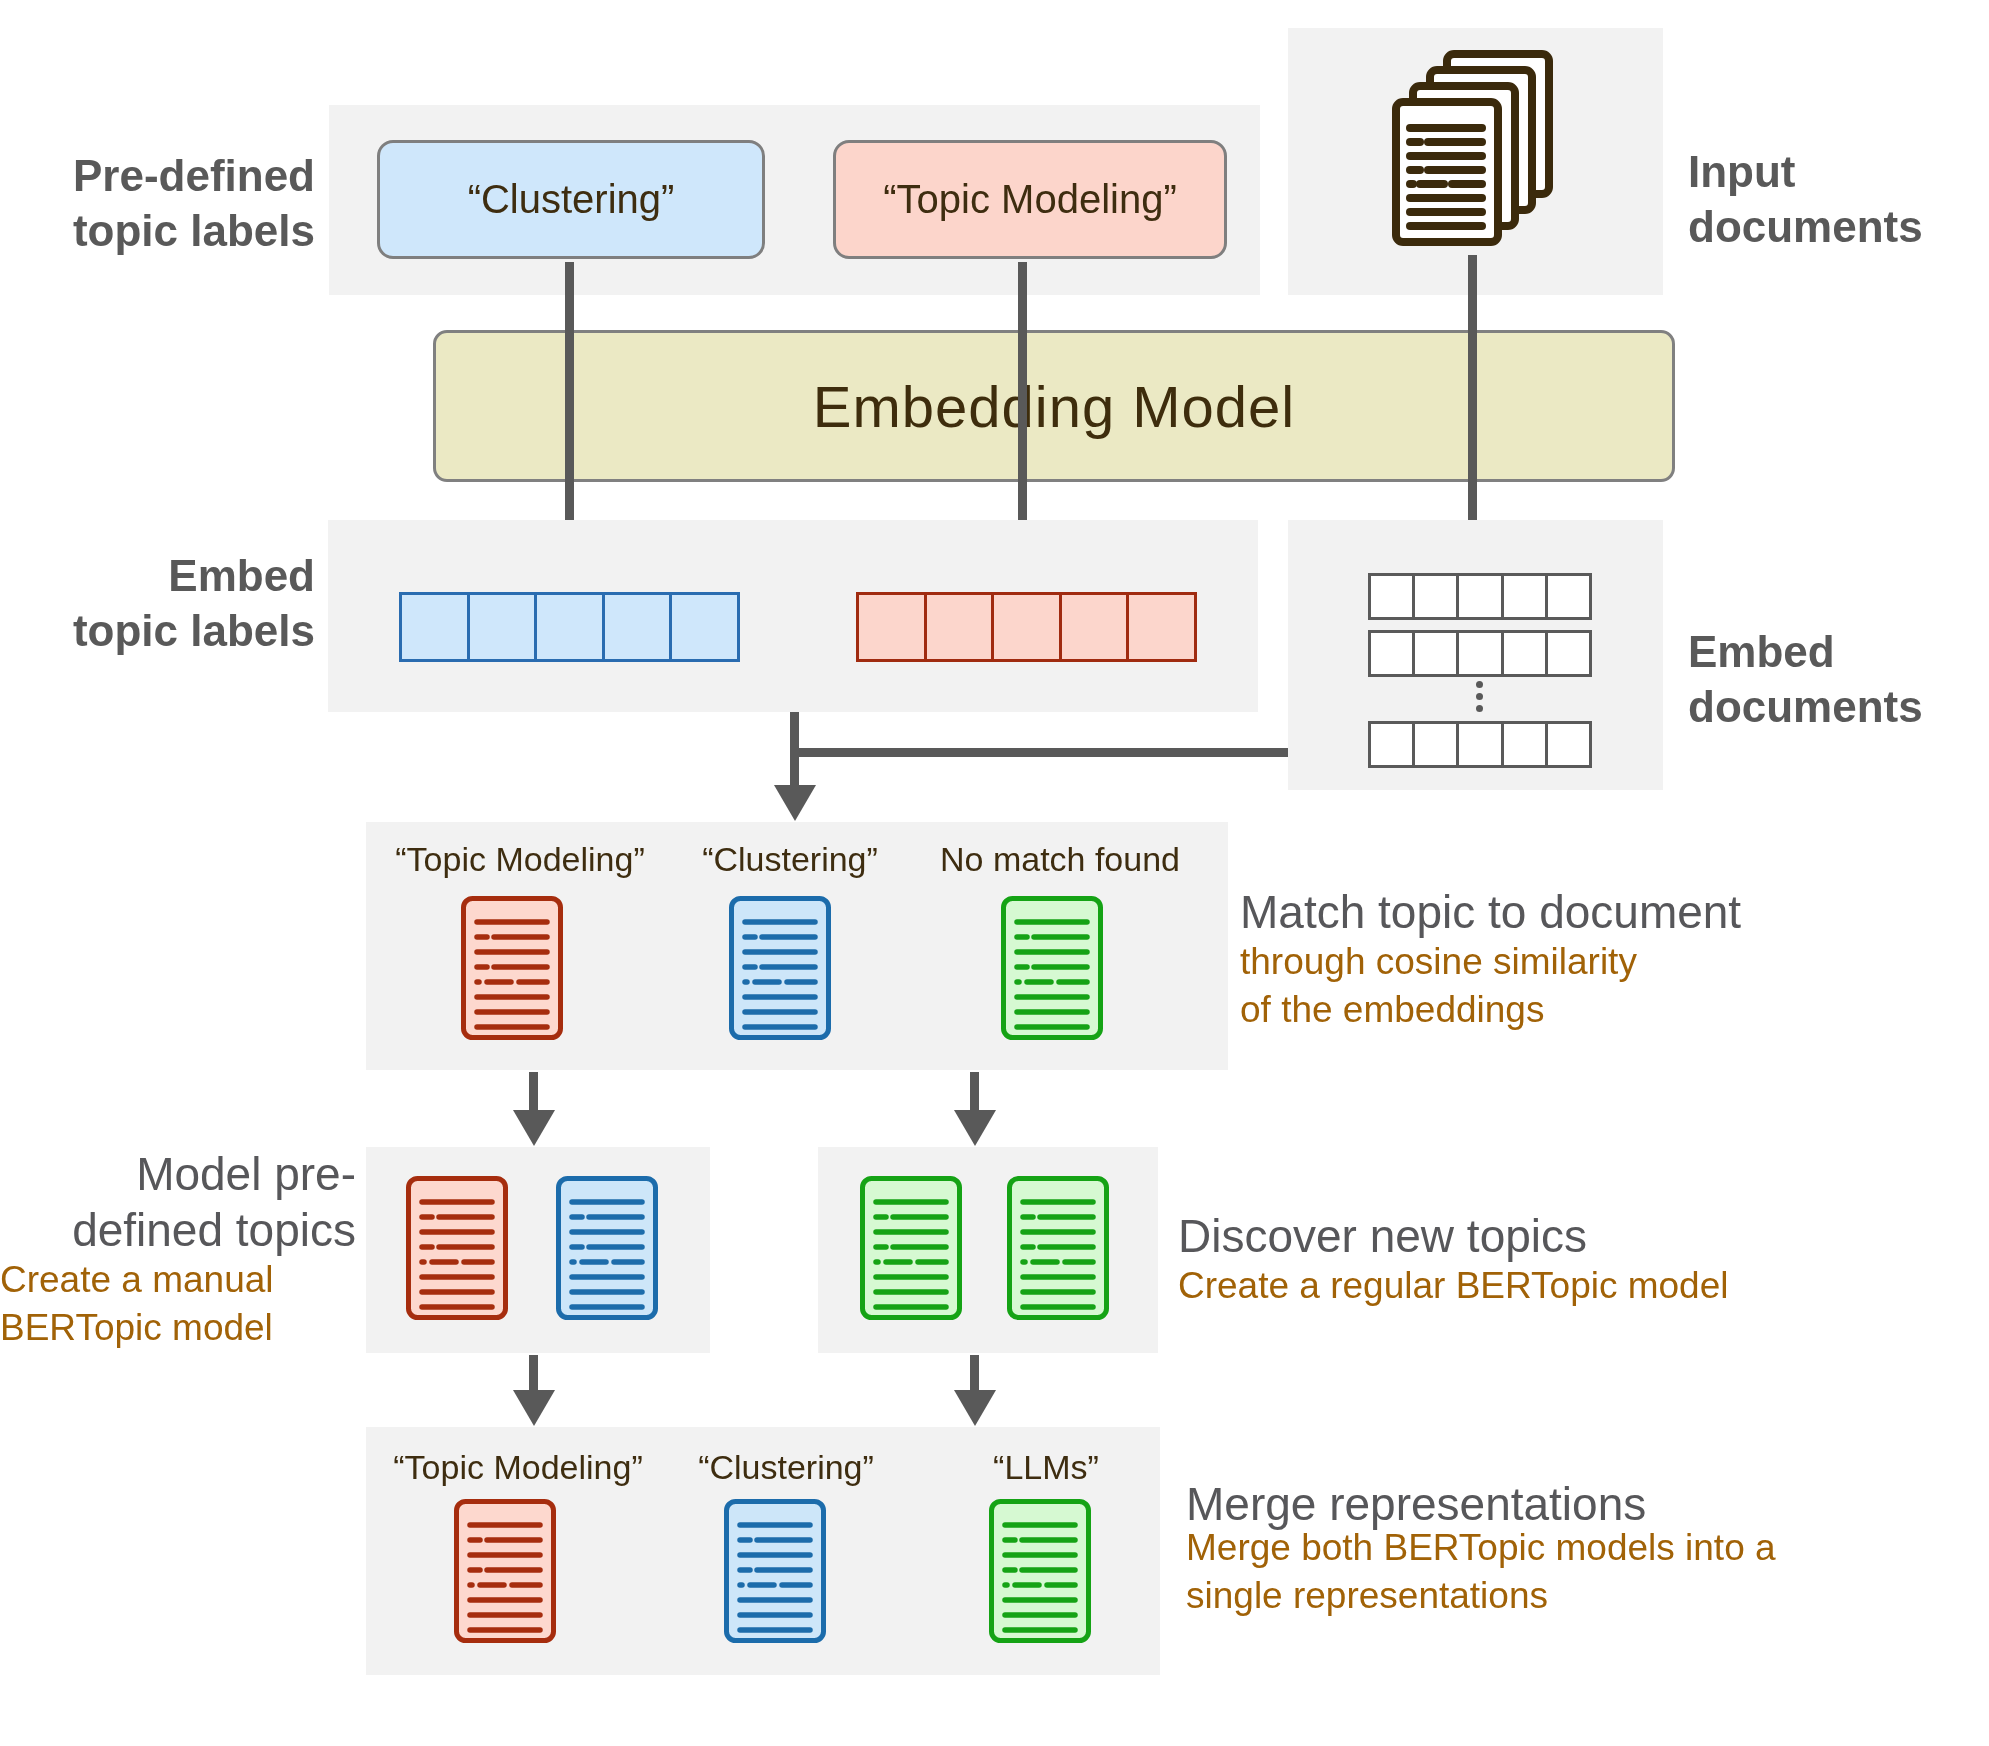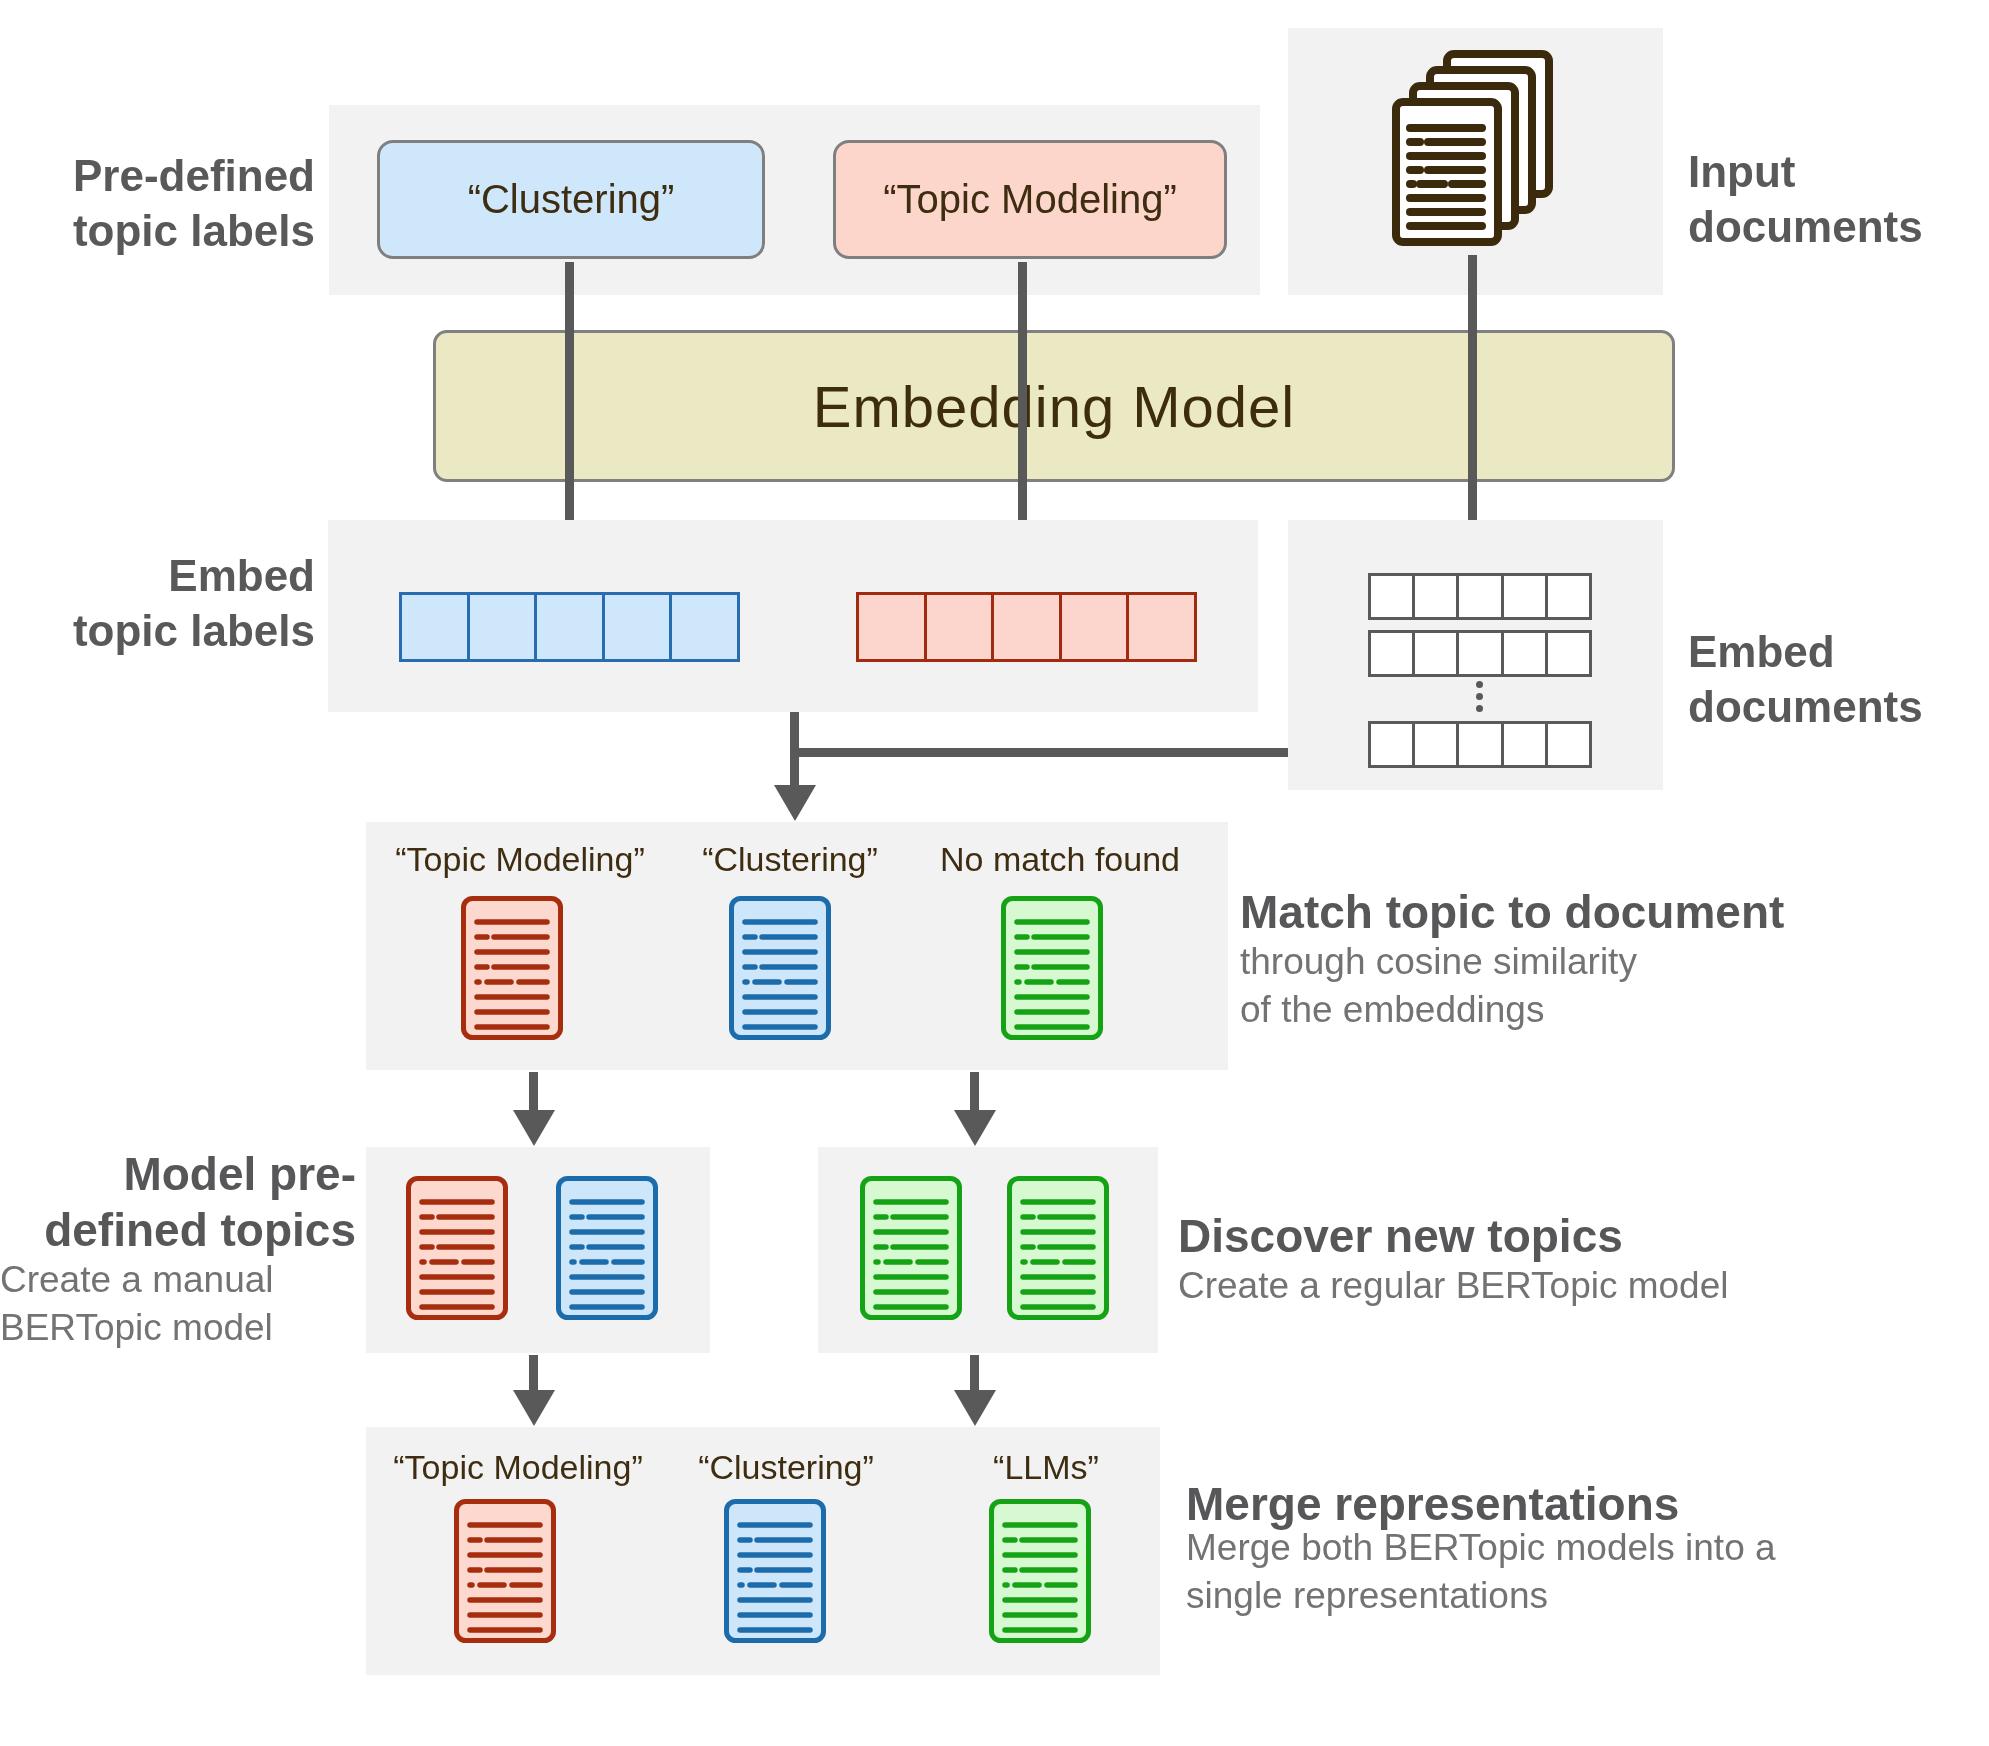--- a/index.html
+++ b/index.html
@@ -18,22 +18,22 @@
   .bar{
     position:absolute;box-sizing:border-box;border:3px solid #808080;border-radius:14px;
     background:#ebe9c4;display:flex;align-items:center;justify-content:center;
     font-size:58px;color:#3e2d0d;letter-spacing:1px;
   }
   .side-label{
     position:absolute;font-weight:700;font-size:44px;line-height:1.25;color:#595959;
     white-space:pre-line;
   }
   .al-r{text-align:right;} .al-l{text-align:left;margin-top:48px;}
-  .sec-title{position:absolute;font-weight:700;font-size:46px;color:#57575a;white-space:pre-line;line-height:1.22;}
-  .sec-sub{position:absolute;font-size:37px;color:#737373;white-space:pre-line;line-height:1.3;}
+  .sec-title{position:absolute;font-weight:400;font-size:46px;color:#57575a;white-space:pre-line;line-height:1.22;}
+  .sec-sub{position:absolute;font-size:37px;color:#a16207;white-space:pre-line;line-height:1.3;}
   .doc-label{position:absolute;width:300px;text-align:center;font-size:34px;color:#3e2d10;}
   .arrow{position:absolute;width:9px;background:#595959;}
   .arrow::after{
     content:"";position:absolute;left:50%;transform:translateX(-50%);bottom:-35px;
     width:0;height:0;border-style:solid;border-width:36px 21px 0 21px;
     border-color:#595959 transparent transparent transparent;
   }
   .hline{position:absolute;height:9px;background:#595959;}
   .vector{
     position:absolute;box-sizing:border-box;display:flex;border:3px solid currentColor;

